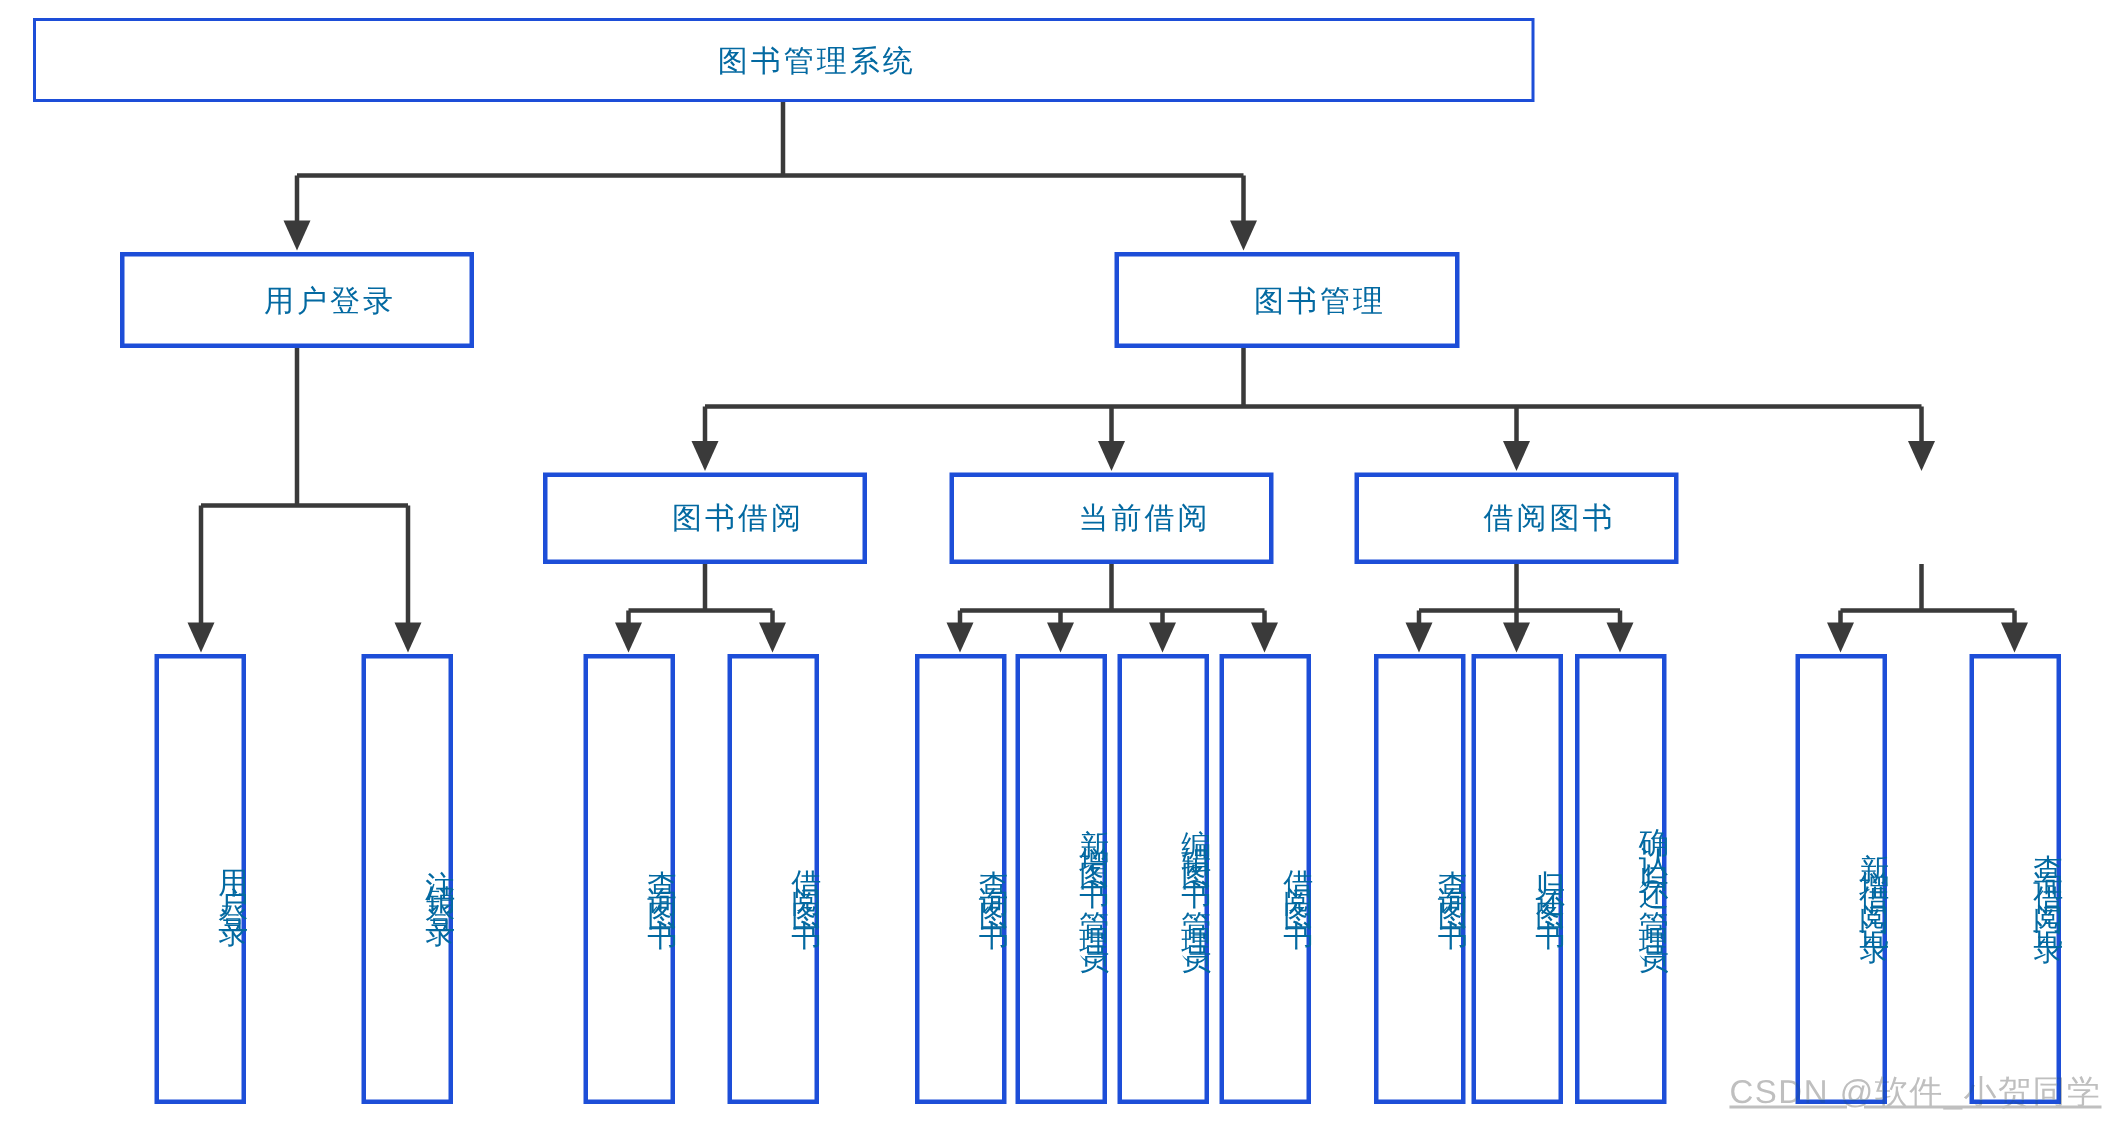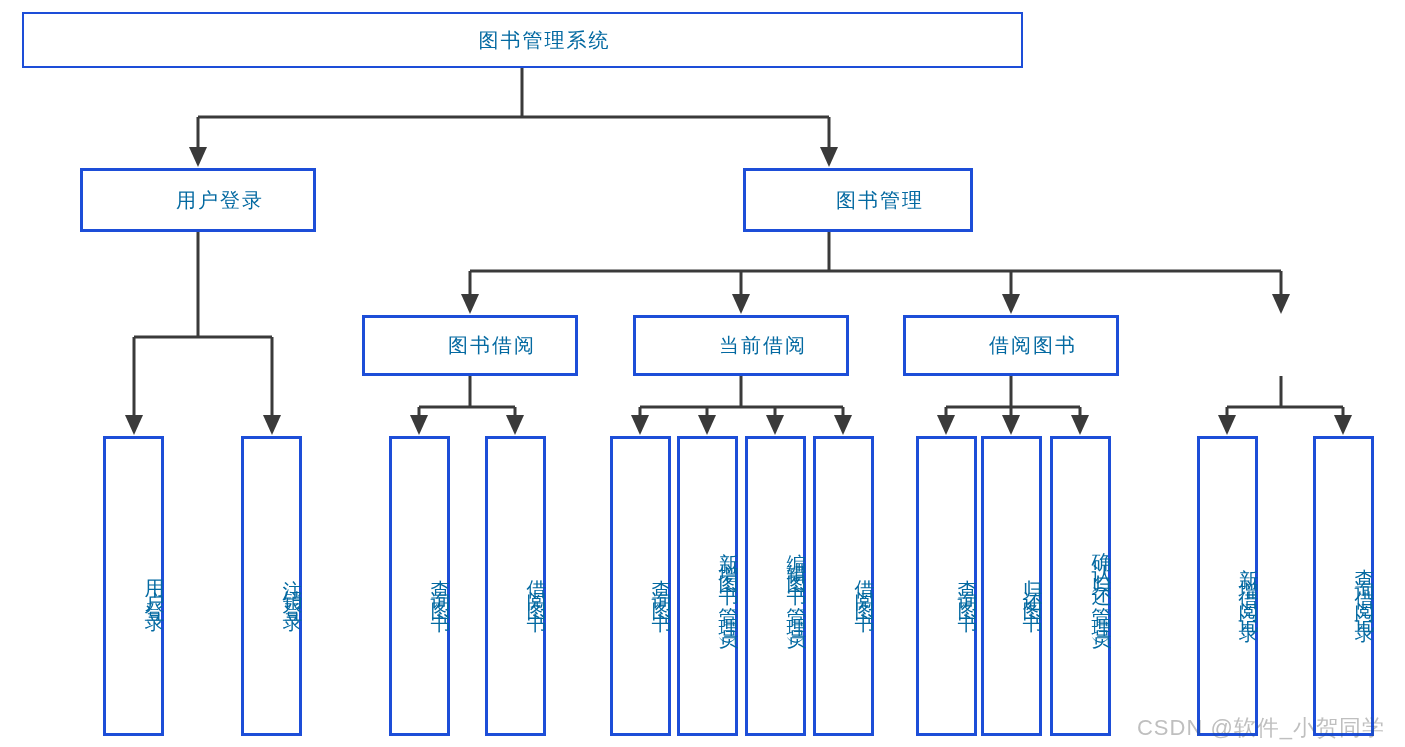--- a/index.html
+++ b/index.html
@@ -42,27 +42,28 @@
     white-space:normal;
   }
   .lf-1{left:103px;}  .lf-2{left:241px;}
   .lf-3{left:389px;}  .lf-4{left:485px;}
   .lf-5{left:610px;}  .lf-6{left:677px;}
   .lf-7{left:745px;}  .lf-8{left:813px;}
   .lf-9{left:916px;}  .lf-10{left:981px;} .lf-11{left:1050px;}
   .lf-12{left:1197px;} .lf-13{left:1313px;}
   .watermark{
     position:absolute;
-    right:20px;bottom:4px;
+    right:4px;bottom:4px;
     font-size:22px;
     color:#bfbfbf;
     letter-spacing:1px;
     z-index:10;
     mix-blend-mode:darken;
     white-space:nowrap;
+    text-decoration:underline;
   }
   .cline{stroke:#3a3a3a;stroke-width:3;fill:none;}
   .ahead{fill:#3a3a3a;stroke:none;}
 </style>
 </head>
 <body>
 
 <div class="stage">
 
   <svg class="connectors" viewBox="0 0 1405 747" xmlns="http://www.w3.org/2000/svg">

